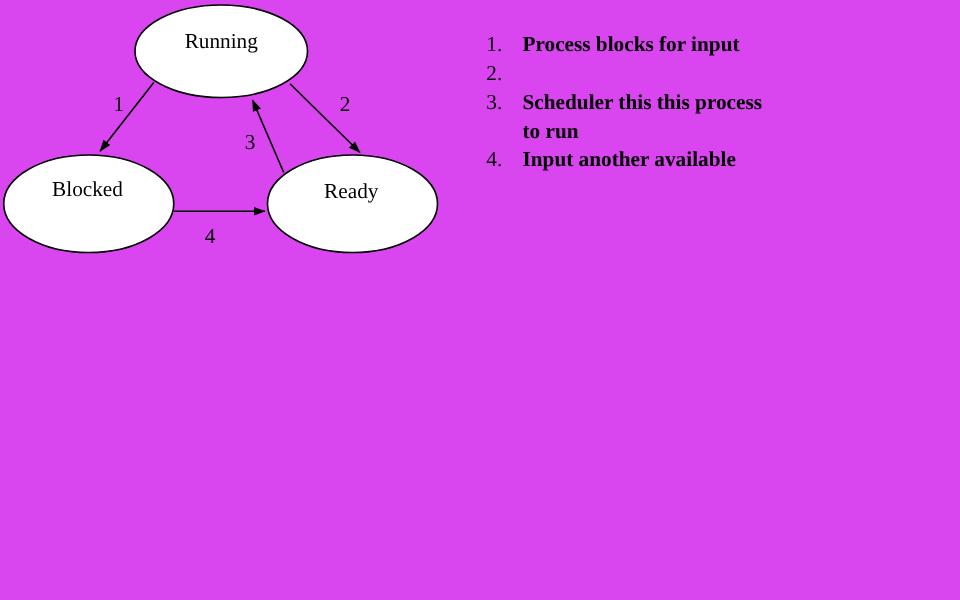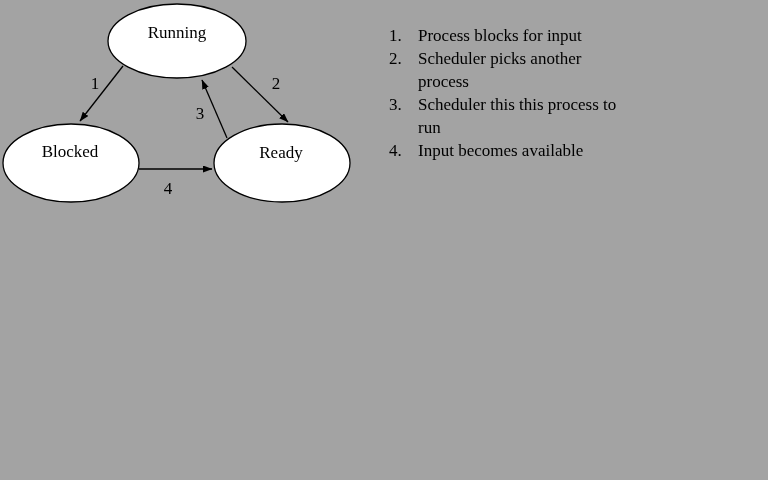--- a/index.html
+++ b/index.html
@@ -4,21 +4,21 @@
 <style>
   html, body {
     margin: 0;
     padding: 0;
     background: #ffffff;
   }
   .canvas {
     position: relative;
     width: 768px;
     height: 480px;
-    background: #a3a3a3;
+    background: #d946ef;
     overflow: hidden;
     font-family: "Liberation Serif", serif;
     color: #000000;
   }
   .diagram-svg {
     position: absolute;
     left: 0;
     top: 0;
   }
   .diagram-svg ellipse {
@@ -49,20 +49,21 @@
   .legend-item {
     display: flex;
     align-items: flex-start;
   }
   .legend-num {
     flex: none;
     width: 29px;
   }
   .legend-text {
     width: 205px;
+    font-weight: bold;
   }
 </style>
 </head>
 <body>
 
 <div class="canvas">
 
   <svg class="diagram-svg" width="768" height="480" viewBox="0 0 768 480" aria-hidden="true">
     <defs>
       <marker id="arrow" markerUnits="userSpaceOnUse" markerWidth="12" markerHeight="9" refX="9" refY="3.5" orient="auto">
@@ -89,25 +90,24 @@
     <text x="168" y="194" text-anchor="middle">4</text>
   </svg>
 
   <div class="legend">
     <div class="legend-item">
       <span class="legend-num">1.</span>
       <span class="legend-text">Process blocks for input</span>
     </div>
     <div class="legend-item">
       <span class="legend-num">2.</span>
-      <span class="legend-text">Scheduler picks another process</span>
     </div>
     <div class="legend-item">
       <span class="legend-num">3.</span>
       <span class="legend-text">Scheduler this this process to run</span>
     </div>
     <div class="legend-item">
       <span class="legend-num">4.</span>
-      <span class="legend-text">Input becomes available</span>
+      <span class="legend-text">Input another available</span>
     </div>
   </div>
 
 </div>
 
 </body></html>

